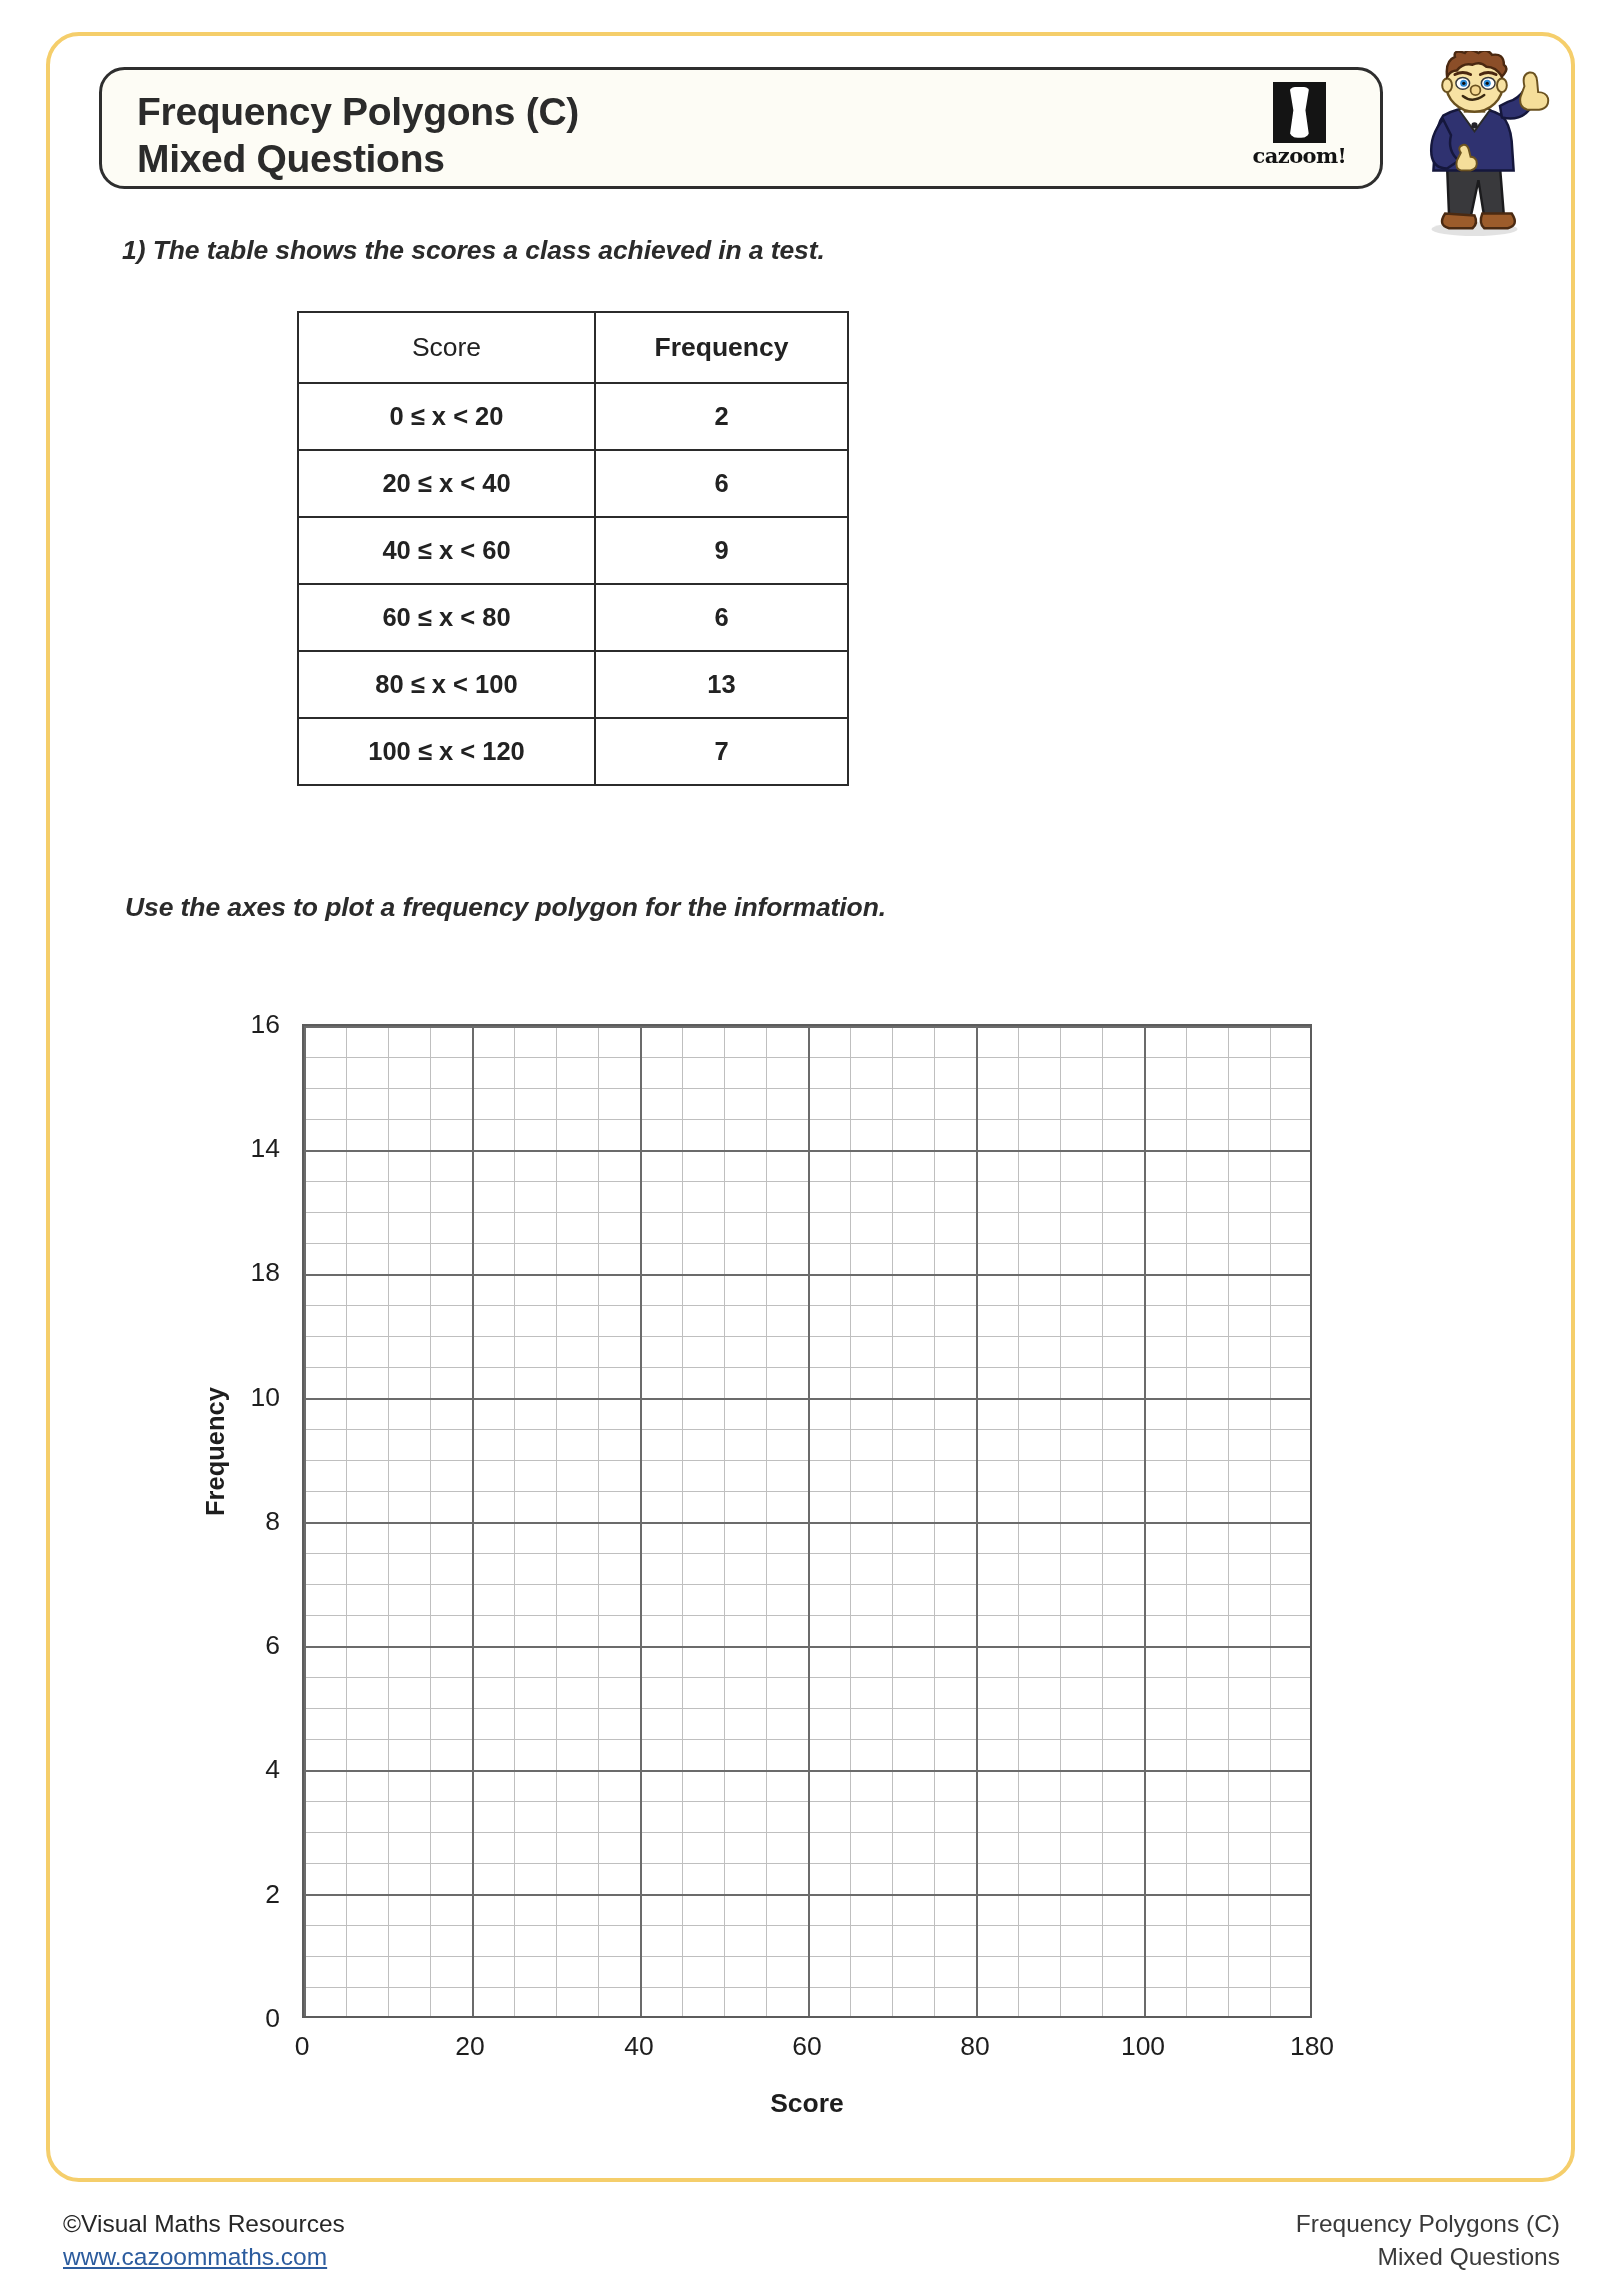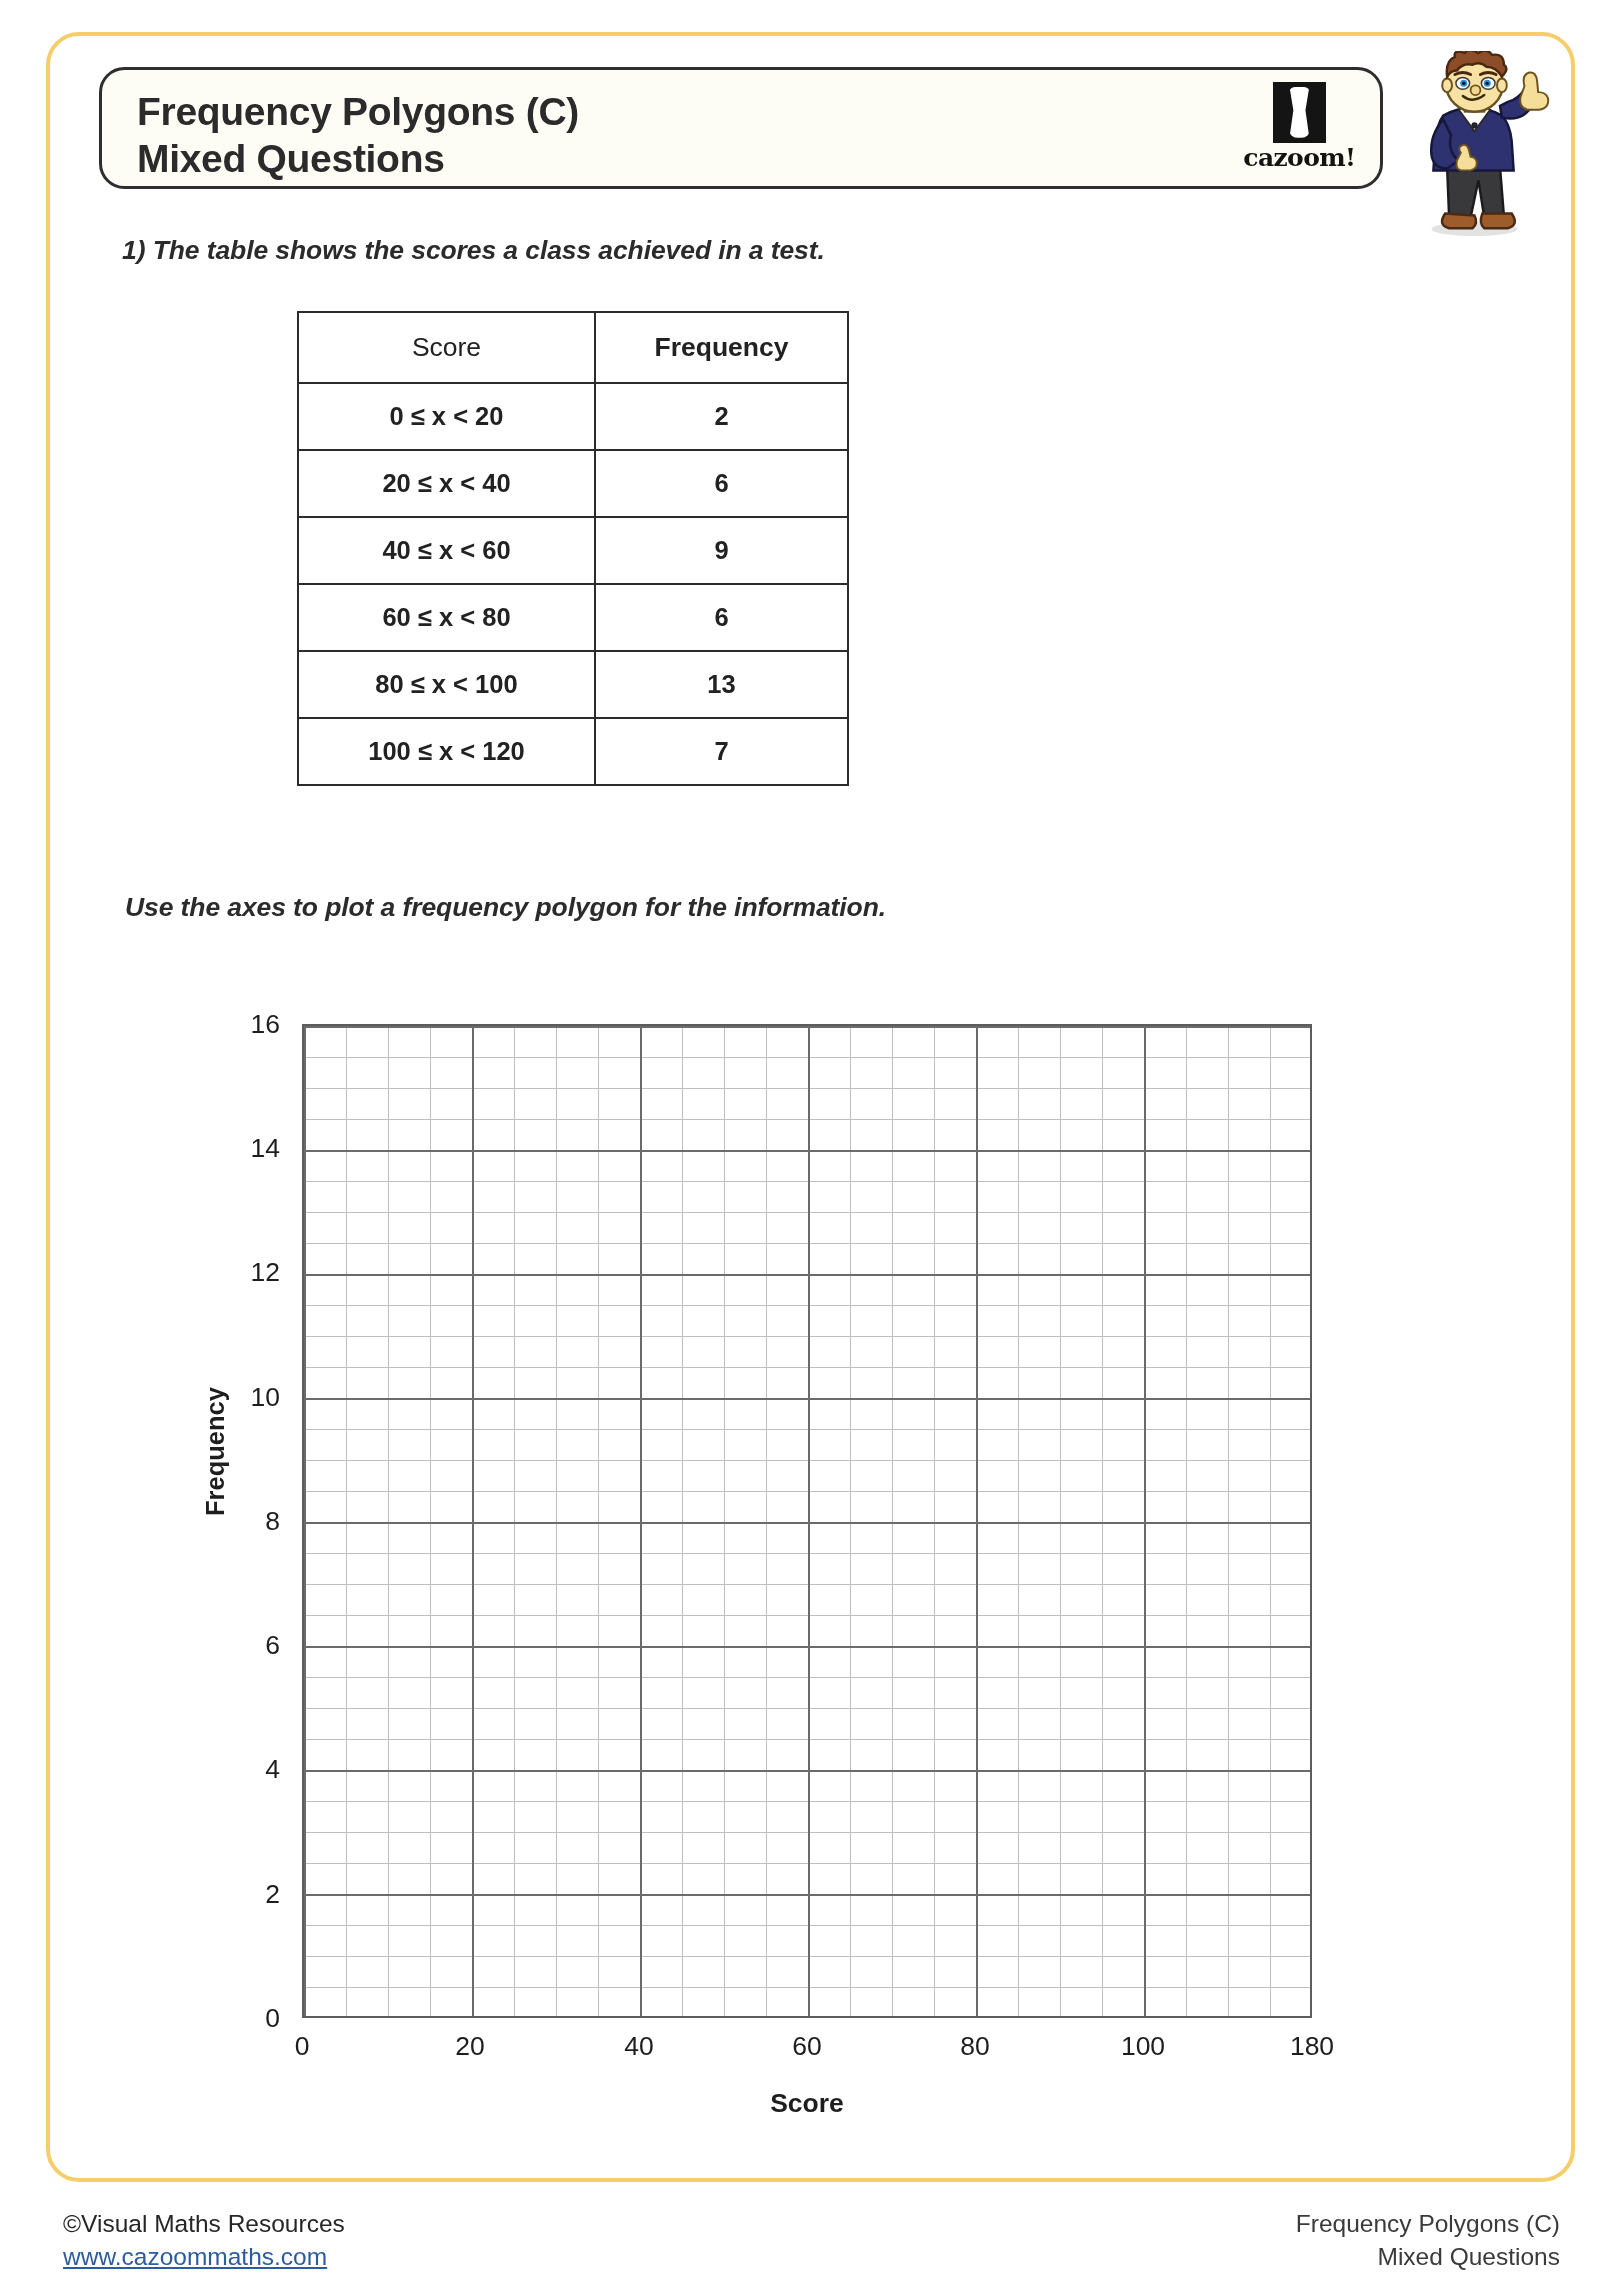--- a/index.html
+++ b/index.html
@@ -77,21 +77,21 @@
     width: 21.6px;
     height: 51px;
     background: #FFFFFF;
     border-radius: 5.9px 5.9px 8.8px 8.8px;
     clip-path: polygon(4% 0%, 96% 0%, 78% 46%, 96% 100%, 4% 100%, 22% 46%);
   }
   #logo-word {
     margin-top: 2px;
     font-family: "DejaVu Serif", serif;
     font-weight: bold;
-    font-size: 25px;
+    font-size: 21px;
     color: #131313;
     letter-spacing: -0.6px;
     line-height: 1;
   }
 
   
   #mascot {
     position: absolute;
     left: 1390px;
     top: 51px;
@@ -351,21 +351,21 @@
 
 <div id="graph-area">
   <div id="plot"></div>
   <div id="y-ticks">
       <div class="y-tick" style="top: 994px;">0</div>
       <div class="y-tick" style="top: 870px;">2</div>
       <div class="y-tick" style="top: 745px;">4</div>
       <div class="y-tick" style="top: 621px;">6</div>
       <div class="y-tick" style="top: 497px;">8</div>
       <div class="y-tick" style="top: 373px;">10</div>
-      <div class="y-tick" style="top: 248px;">12</div>
+      <div class="y-tick" style="top: 248px;">18</div>
       <div class="y-tick" style="top: 124px;">14</div>
       <div class="y-tick" style="top: 0px;">16</div>
     </div>
   <div id="x-ticks">
       <div class="x-tick" style="left: 0px;">0</div>
       <div class="x-tick" style="left: 168px;">20</div>
       <div class="x-tick" style="left: 337px;">40</div>
       <div class="x-tick" style="left: 505px;">60</div>
       <div class="x-tick" style="left: 673px;">80</div>
       <div class="x-tick" style="left: 841px;">100</div>

